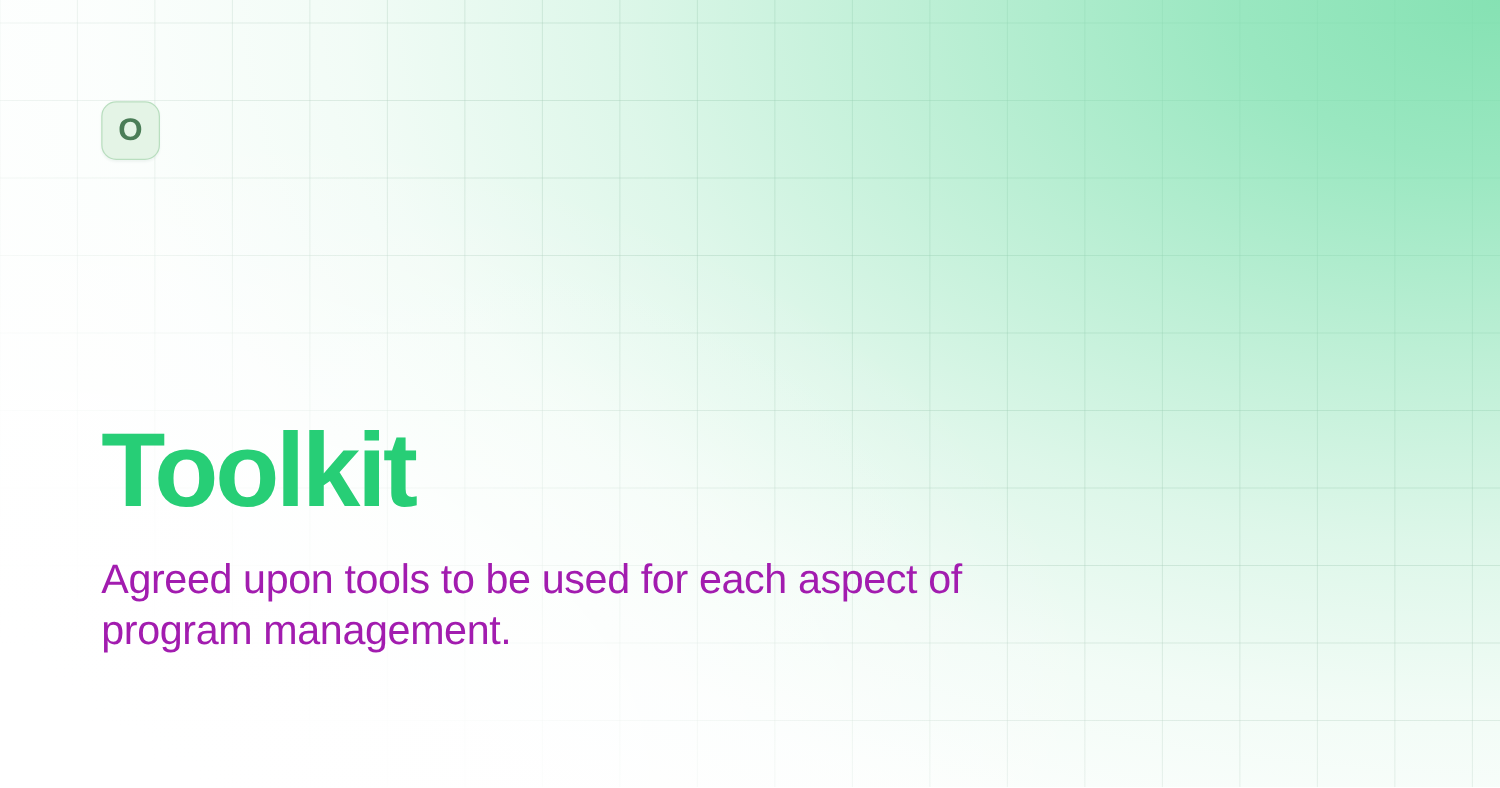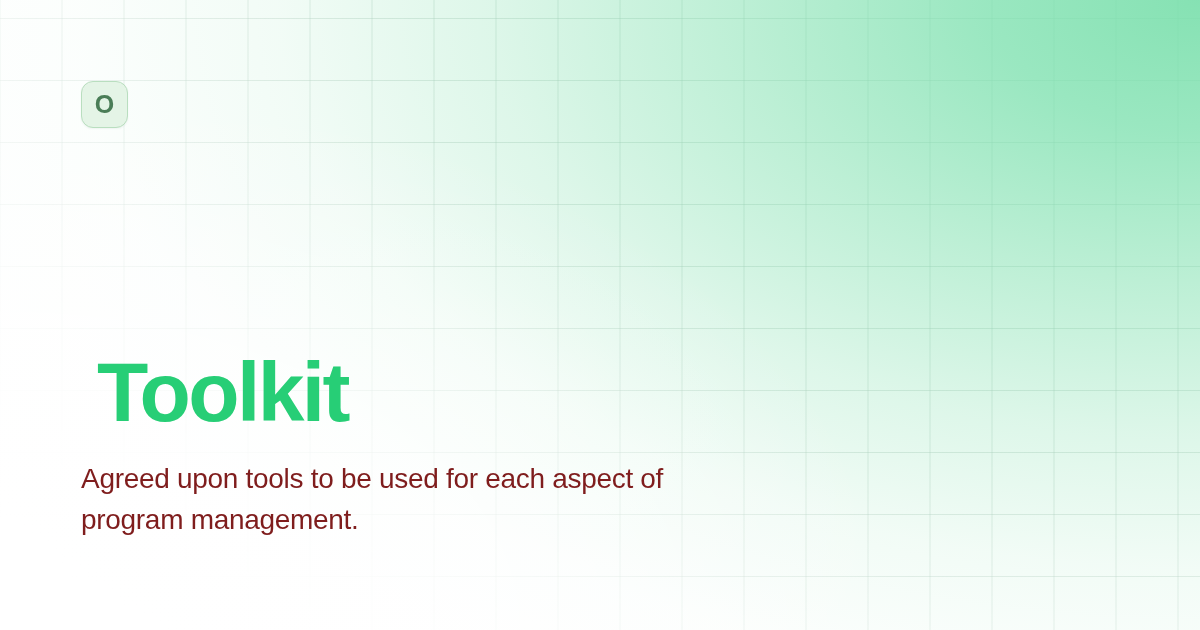--- a/index.html
+++ b/index.html
@@ -138,28 +138,28 @@
     left: 81px;
     top: 334px;
   }
 
   .headline {
     font-size: 84px;
     font-weight: bold;
     color: #27ce76;
     letter-spacing: -2.6px;
     line-height: 1;
-    margin: 16px;
+    margin: 0;
   }
 
   .subhead {
     margin: 24px 0 0 0;
-    font-size: 28px;
+    font-size: 33px;
     font-weight: normal;
-    color: #7f1d1d;
+    color: #a21caf;
     line-height: 41px;
     letter-spacing: -0.3px;
     max-width: 690px;
   }
 </style>
 </head>
 <body>
 
 <div class="card">
 

